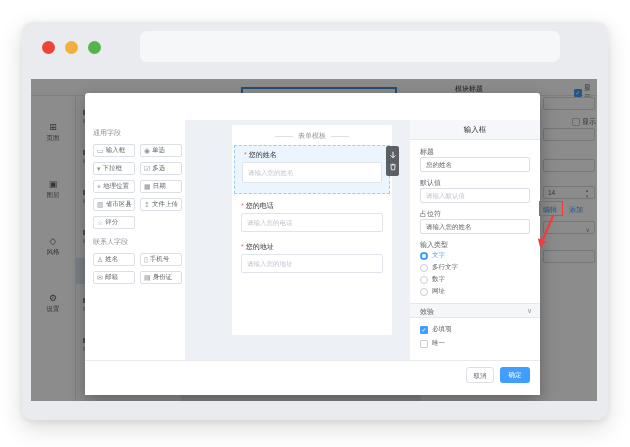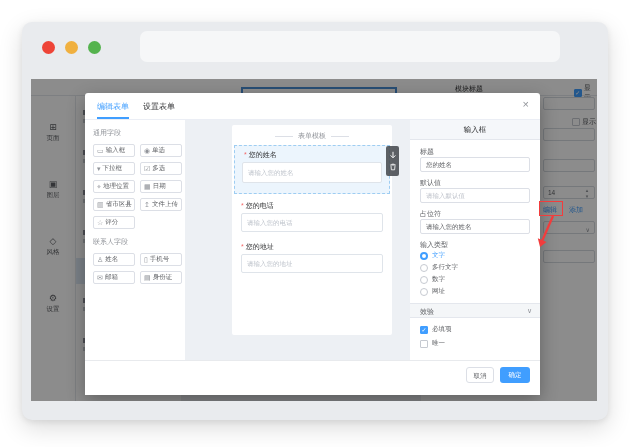--- a/index.html
+++ b/index.html
@@ -187,25 +187,20 @@
     <span class="bg-link" style="left:512px; top:126px;">编辑</span>
     <span class="bg-link" style="left:538px; top:126px;">添加</span>
     <div class="bg-input" style="top:142px">
       <span class="dd-caret">∨</span>
     </div>
     <div class="bg-input" style="top:171px"></div>
 
     <div class="overlay"></div>
 
     <div class="modal">
-      <div class="m-header">
-        <span class="m-tab active" style="left:12px">编辑表单</span>
-        <span class="m-tab" style="left:58px">设置表单</span>
-        <span class="m-close">×</span>
-      </div>
 
       <div class="m-left">
         <div class="grp-title">通用字段</div>
         <div class="pal-grid">
           <div class="pal-btn">
               <span class="pi">▭</span>
               <span>输入框</span>
             </div>
           <div class="pal-btn">
               <span class="pi">◉</span>

